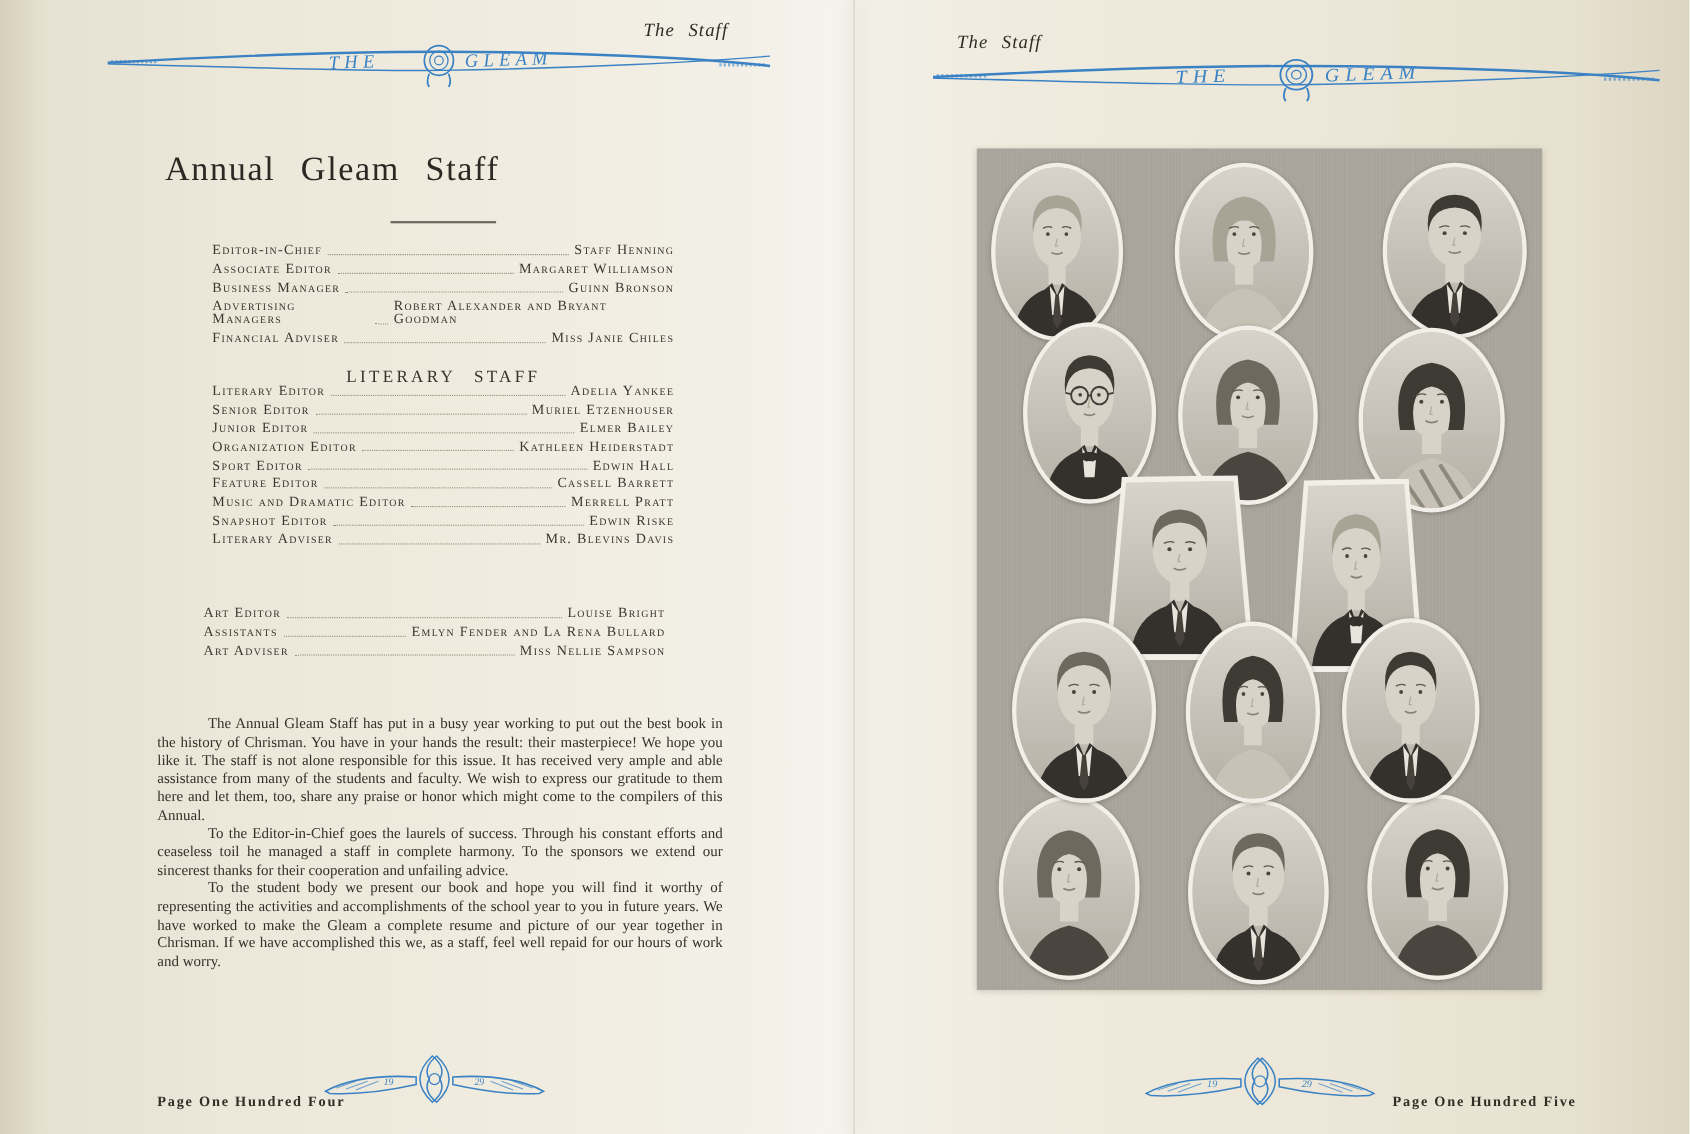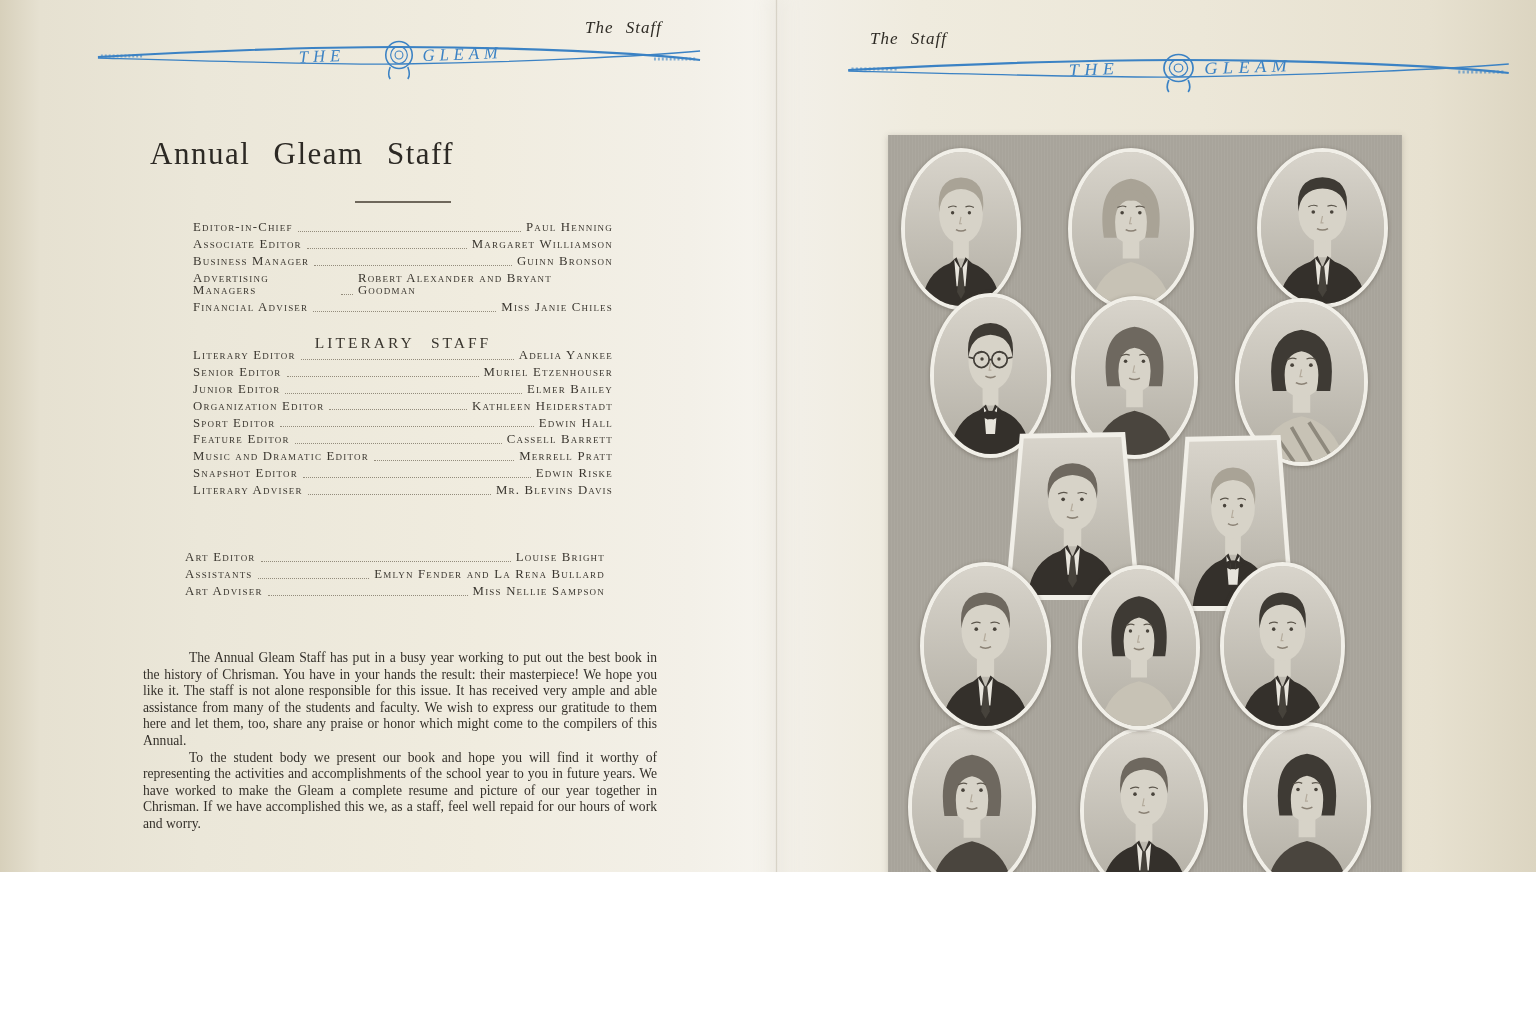--- a/index.html
+++ b/index.html
@@ -1,17 +1,17 @@
 <!DOCTYPE html>
 <html><head>
 <meta charset="utf-8">
 <style>
   html,body{margin:0;padding:0;}
   #canvas{
-    position:relative; width:1536px; height:872px; overflow:hidden;
+    position:relative; width:1536px; height:1031px; overflow:hidden;
     font-family:"Liberation Serif","DejaVu Serif",serif;
     background:linear-gradient(90deg,
       #d7d0bb 0px,#e6e1d1 40px,#ebe7d9 200px,#f0ecdf 480px,#f3f0e8 690px,
       #f6f4ee 768px,#f2efe7 800px,#efebde 920px,#ece7d8 1200px,#e7e1d0 1430px,#dcd5c1 1536px);
     color:#34312c;
   }
   .abs{position:absolute;}
   .crease{left:775px;top:0;width:3px;height:1031px;
     background:linear-gradient(90deg,rgba(140,128,104,0),rgba(140,128,104,.28),rgba(140,128,104,0));
     box-shadow:0 0 18px 6px rgba(160,148,122,.10);}
@@ -71,21 +71,21 @@
   </div>
 
   <div class="abs page-title">Annual Gleam Staff</div>
   <div class="abs title-rule"></div>
 
   <div class="abs staff-list" style="left:193px;top:221px;">
 
       <div class="staff-row">
         <span class="role">Editor-in-Chief</span>
         <span class="leader"></span>
-        <span class="name">Paul Henning</span>
+        <span class="name">Staff Henning</span>
       </div>
 
       <div class="staff-row">
         <span class="role">Associate Editor</span>
         <span class="leader"></span>
         <span class="name">Margaret Williamson</span>
       </div>
 
       <div class="staff-row">
         <span class="role">Business Manager</span>
@@ -184,20 +184,21 @@
         <span class="role">Art Adviser</span>
         <span class="leader"></span>
         <span class="name">Miss Nellie Sampson</span>
       </div>
     </div>
 
   <div class="abs paragraphs" style="left:143px;top:650px;">
 
       <p>The Annual Gleam Staff has put in a busy year working to put out the best book in the history of Chrisman.  You have in your hands the result: their masterpiece!  We hope you like it.  The staff is not alone responsible for this issue.  It has received very ample and able assistance from many of the students and faculty.  We wish to express our gratitude to them here and let them, too, share any praise or honor which might come to the compilers of this Annual.</p>
 
+      <p>To the Editor-in-Chief goes the laurels of success.  Through his constant efforts and ceaseless toil he managed a staff in complete harmony.  To the sponsors we extend our sincerest thanks for their cooperation and unfailing advice.</p>
 
       <p>To the student body we present our book and hope you will find it worthy of representing the activities and accomplishments of the school year to you in future years.  We have worked to make the Gleam a complete resume and picture of our year together in Chrisman.   If we have accomplished this we, as a staff, feel well repaid for our hours of work and worry.</p>
     </div>
 
   <div class="abs footer-label" style="left:143px;top:973px;">Page One Hundred Four</div>
   <div class="abs ornament" style="left:292px;top:956px;width:206px;height:50px;">
     <svg viewBox="0 0 210 50" preserveAspectRatio="none">
       <g stroke="#3b82c4" fill="none" stroke-width="1.4">
         <path d="M4 36 Q34 20 88 23 L88 30 Q42 40 8 38 Z"></path>
         <path d="M14 33 l18 -6 M23 34 l20 -7 M32 35 l21 -8" stroke-width="1" opacity=".7"></path>

